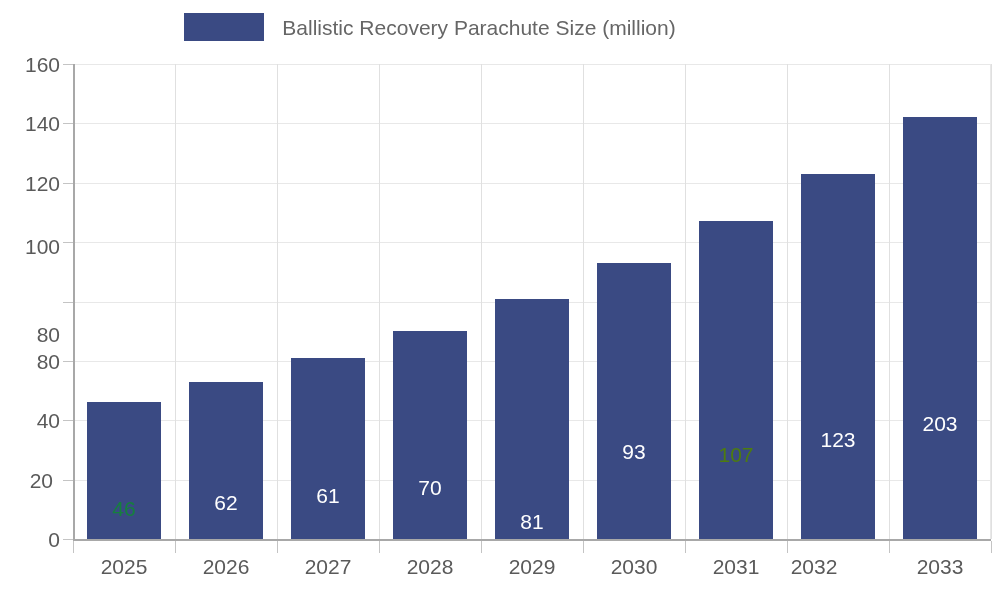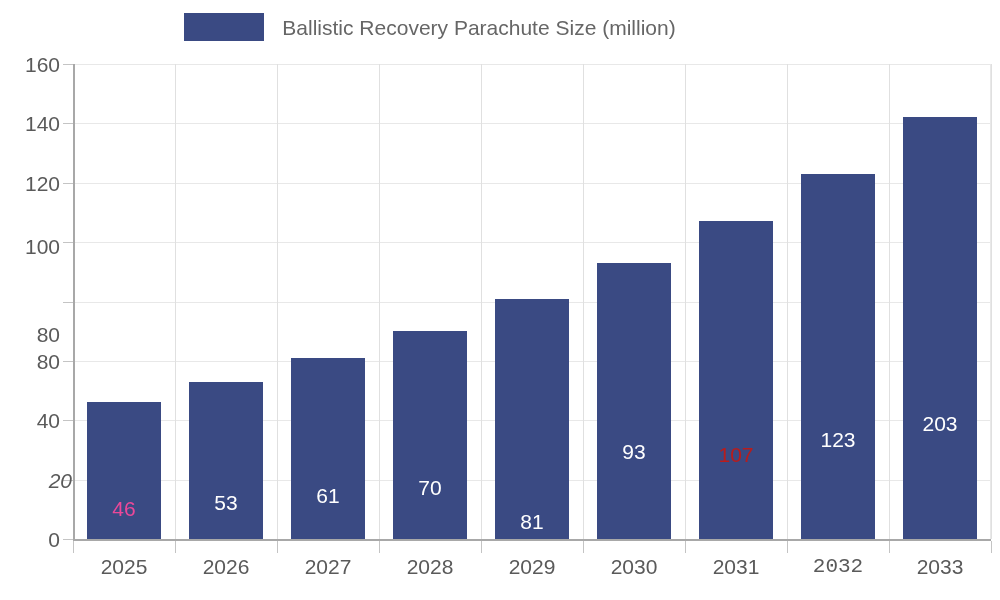--- a/index.html
+++ b/index.html
@@ -189,48 +189,48 @@
         <div class="gridline-v" style="left: 306px;"></div>
         <div class="gridline-v" style="left: 408px;"></div>
         <div class="gridline-v" style="left: 510px;"></div>
         <div class="gridline-v" style="left: 612px;"></div>
         <div class="gridline-v" style="left: 714px;"></div>
         <div class="gridline-v" style="left: 816px;"></div>
         <div class="gridline-v" style="left: 918px;"></div>
       </div>
     <div id="bars">
         <div class="bar" style="left: 14.025px; top: 338.438px; width: 73.95px; height: 136.562px; background: rgb(58, 74, 131);"></div>
-        <div class="bar-value" style="left: 51px; top: 434.031px; color: #ec4899;">46</div>
+        <div class="bar-value" style="left: 51px; top: 434.031px; color: #15803d;">46</div>
         <div class="bar" style="left: 116.025px; top: 317.656px; width: 73.95px; height: 157.344px; background: rgb(58, 74, 131);"></div>
-        <div class="bar-value" style="left: 153px; top: 427.797px; color: rgb(255, 255, 255);">53</div>
+        <div class="bar-value" style="left: 153px; top: 427.797px; color: rgb(255, 255, 255);">62</div>
         <div class="bar" style="left: 218.025px; top: 293.906px; width: 73.95px; height: 181.094px; background: rgb(58, 74, 131);"></div>
         <div class="bar-value" style="left: 255px; top: 420.672px; color: rgb(255, 255, 255);">61</div>
         <div class="bar" style="left: 320.025px; top: 267.188px; width: 73.95px; height: 207.812px; background: rgb(58, 74, 131);"></div>
         <div class="bar-value" style="left: 357px; top: 412.656px; color: rgb(255, 255, 255);">70</div>
         <div class="bar" style="left: 422.025px; top: 234.531px; width: 73.95px; height: 240.469px; background: rgb(58, 74, 131);"></div>
         <div class="bar-value" style="left: 459px; top: 402.859px; color: rgb(255, 255, 255); margin-top: 44px;">81</div>
         <div class="bar" style="left: 524.025px; top: 198.906px; width: 73.95px; height: 276.094px; background: rgb(58, 74, 131);"></div>
         <div class="bar-value" style="left: 561px; top: 377px; color: rgb(255, 255, 255);">93</div>
         <div class="bar" style="left: 626.025px; top: 157.344px; width: 73.95px; height: 317.656px; background: rgb(58, 74, 131);"></div>
-        <div class="bar-value" style="left: 663px; top: 379.703px; color: #b91c1c;">107</div>
+        <div class="bar-value" style="left: 663px; top: 379.703px; color: #4d7c0f;">107</div>
         <div class="bar" style="left: 728.025px; top: 109.844px; width: 73.95px; height: 365.156px; background: rgb(58, 74, 131);"></div>
         <div class="bar-value" style="left: 765px; top: 365.453px; color: rgb(255, 255, 255);">123</div>
         <div class="bar" style="left: 830.025px; top: 53.4375px; width: 73.95px; height: 421.562px; background: rgb(58, 74, 131);"></div>
         <div class="bar-value" style="left: 867px; top: 348.531px; color: rgb(255, 255, 255);">203</div>
       </div>
   </div>
 
   <div id="y-axis-spine"></div>
   <div id="x-axis-spine"></div>
 
   <div id="y-ticks">
       <div class="ytick-mark" style="top: 539px;"></div>
       <div class="ytick-text" style="left: 8px; top: 539px;">0</div>
       <div class="ytick-mark" style="top: 479.625px;"></div>
-      <div class="ytick-text" style="left: 20px; top: 479.625px; font-style: italic;">20</div>
+      <div class="ytick-text" style="left: 1px; top: 479.625px;">20</div>
       <div class="ytick-mark" style="top: 420.25px;"></div>
       <div class="ytick-text" style="left: 8px; top: 420.25px;">40</div>
       <div class="ytick-mark" style="top: 360.875px;"></div>
       <div class="ytick-text" style="left: 8px; top: 360.875px;">80</div>
       <div class="ytick-mark" style="top: 301.5px;"></div>
       <div class="ytick-text" style="left: 8px; top: 301.5px; margin-top: 32px;">80</div>
       <div class="ytick-mark" style="top: 242.125px;"></div>
       <div class="ytick-text" style="left: 8px; top: 246px;">100</div>
       <div class="ytick-mark" style="top: 182.75px;"></div>
       <div class="ytick-text" style="left: 8px; top: 182.75px;">120</div>
@@ -250,17 +250,17 @@
       <div class="xtick-mark" style="left: 787px;"></div>
       <div class="xtick-mark" style="left: 889px;"></div>
       <div class="xtick-mark" style="left: 991px;"></div>
       <div class="xtick-text" style="left: 124px;">2025</div>
       <div class="xtick-text" style="left: 226px;">2026</div>
       <div class="xtick-text" style="left: 328px;">2027</div>
       <div class="xtick-text" style="left: 430px;">2028</div>
       <div class="xtick-text" style="left: 532px;">2029</div>
       <div class="xtick-text" style="left: 634px;">2030</div>
       <div class="xtick-text" style="left: 736px;">2031</div>
-      <div class="xtick-text" style="left: 838px; font-family: Liberation Mono, monospace;">2032</div>
+      <div class="xtick-text" style="left: 814px;">2032</div>
       <div class="xtick-text" style="left: 940px;">2033</div>
     </div>
 
 </div>
 
 </body></html>

